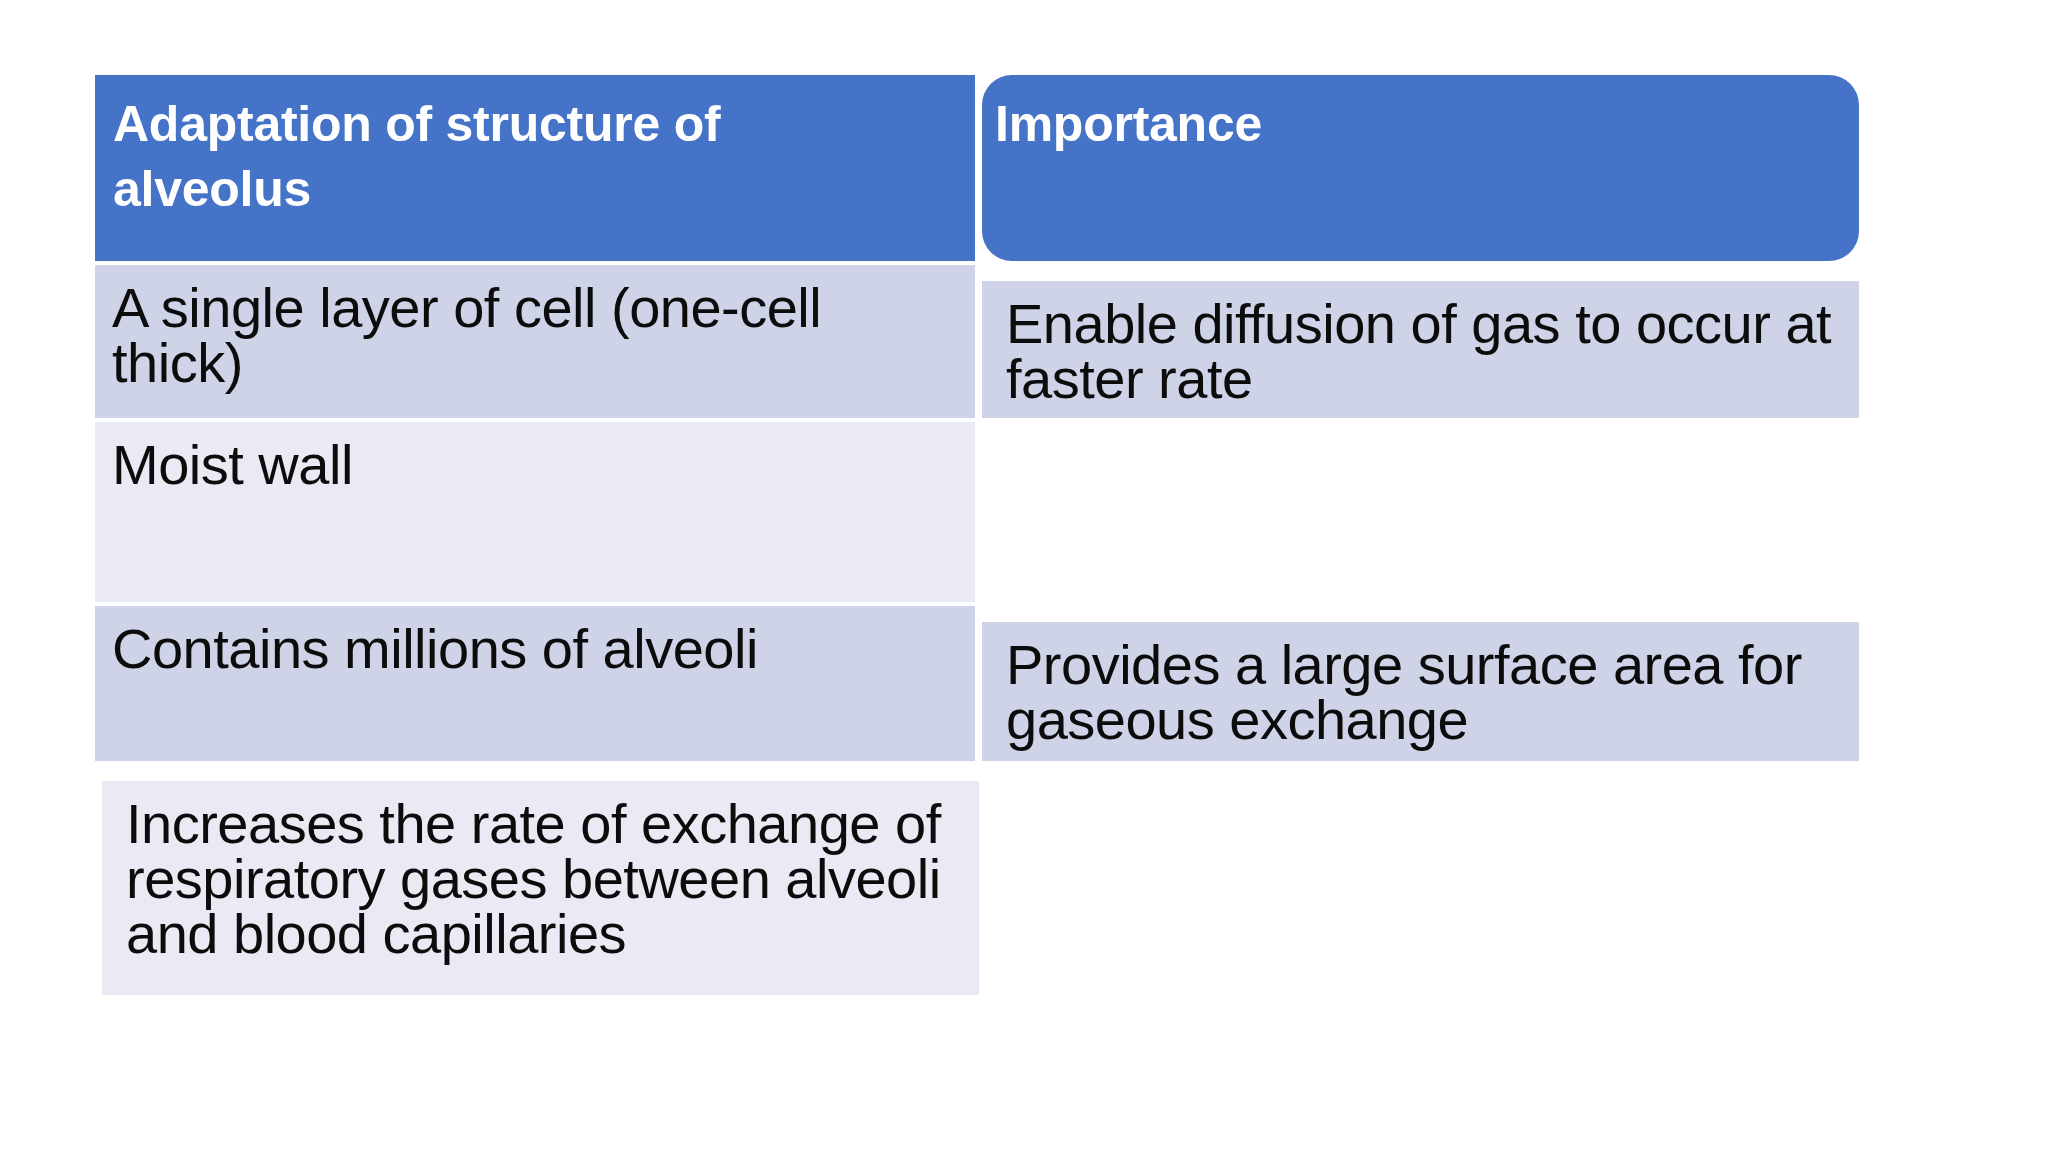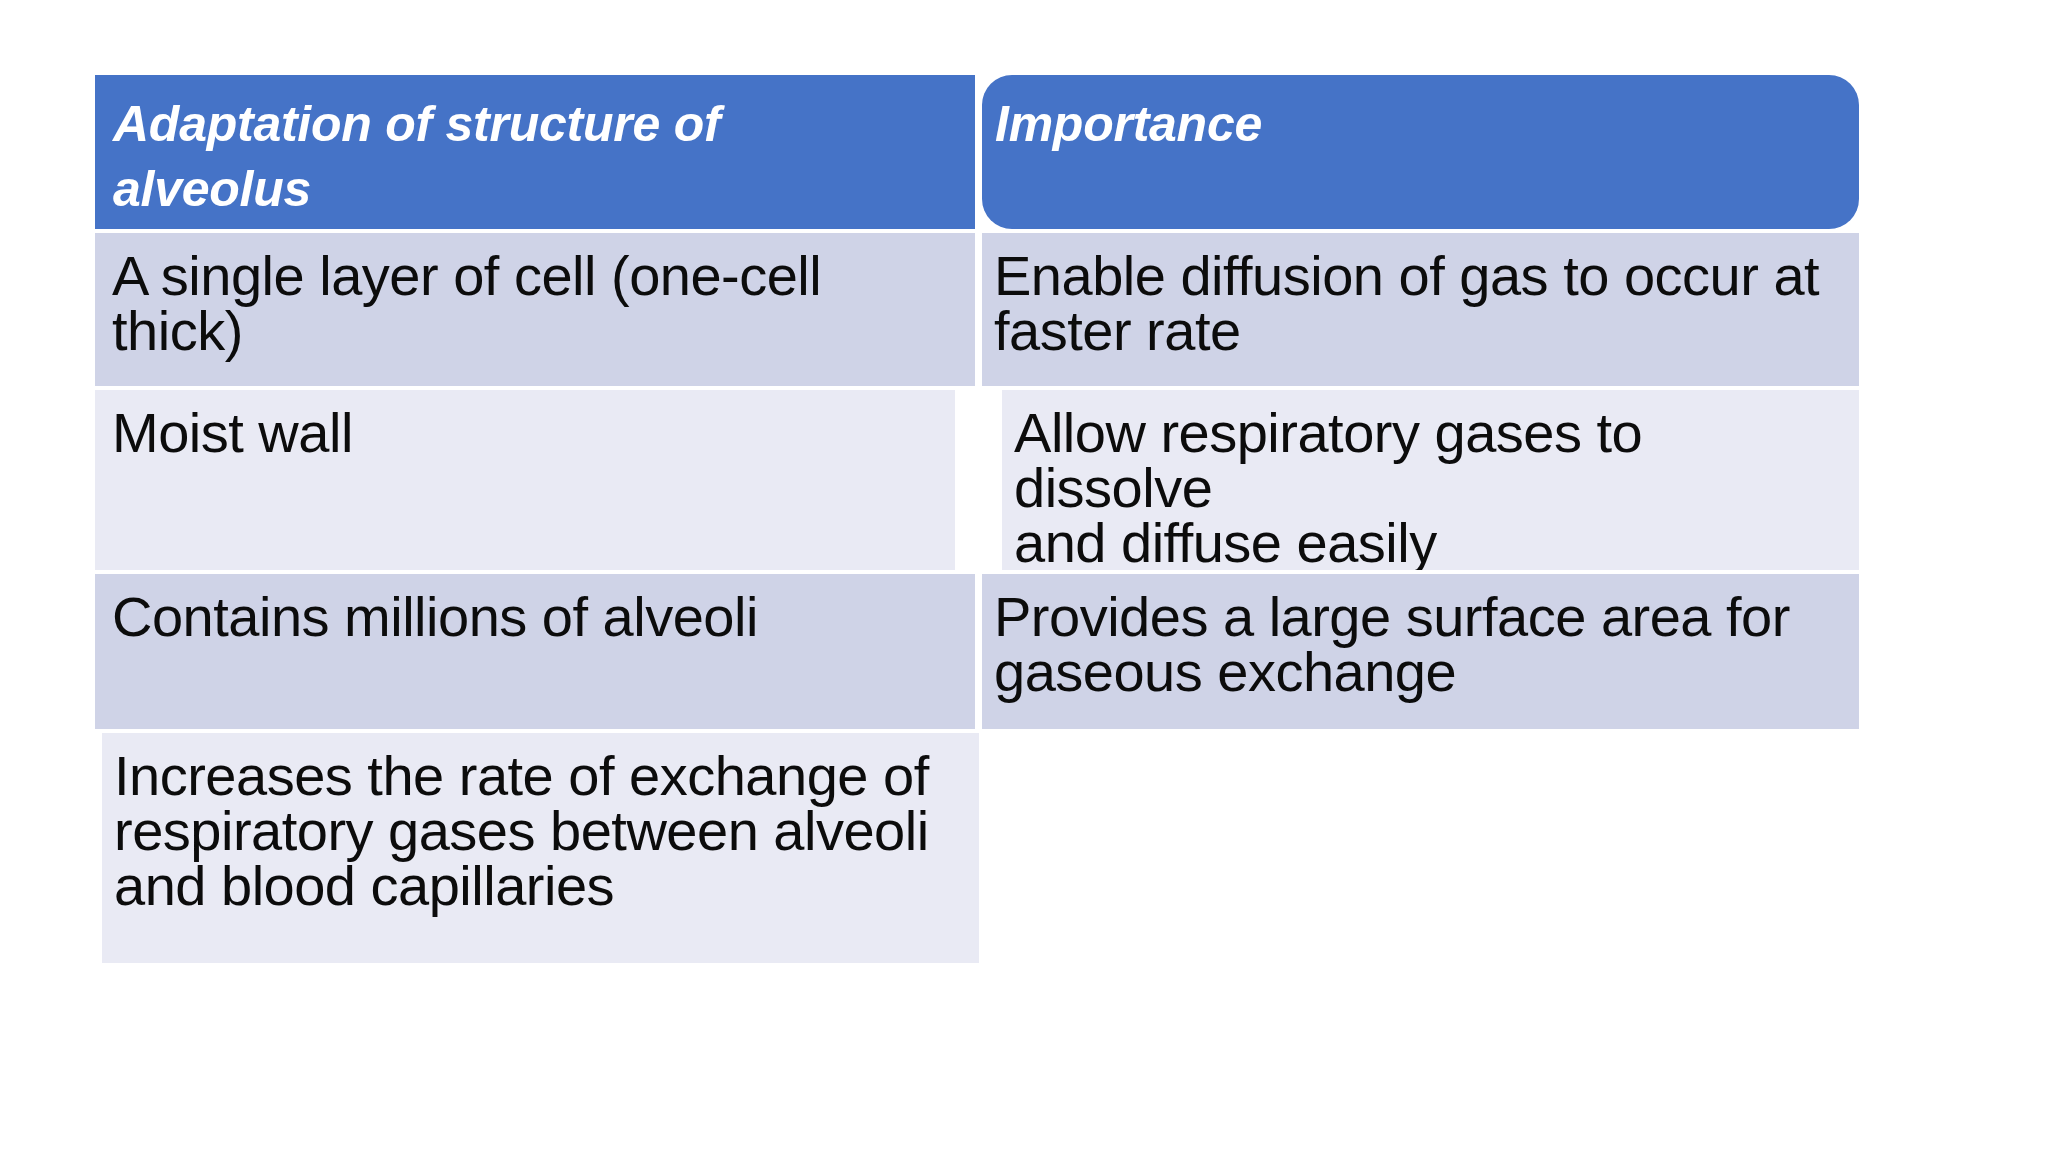--- a/index.html
+++ b/index.html
@@ -42,21 +42,21 @@
   .vgap {
     width: 7px;
     background: #FFFFFF;
     flex: 0 0 7px;
   }
   .hgap {
     height: 4px;
     background: #FFFFFF;
     width: 100%;
   }
-  .hrow { height: 154px; font-style: italic; }
+  .hrow { height: 186px; }
   .r1 { height: 153px; }
   .r2 { height: 180px; gap: 20px; }
   .r3 { height: 155px; }
   .r4 { height: 230px; }
   .header-cell {
     background: #4573C7;
     color: #FFFFFF;
     font-weight: bold;
     font-size: 50px;
     line-height: 65px;
@@ -64,21 +64,21 @@
     padding: 17px 20px 0 18px;
   }
   .body-cell {
     color: #0C0C0C;
     font-size: 56px;
     line-height: 55px;
     letter-spacing: -0.5px;
     padding: 15px 26px 0 17px;
   }
   .c2.header-cell { padding-left: 13px; border-radius: 30px; }
-  .c2.body-cell { padding-left: 12px; }
+  .c2.body-cell { padding-left: 24px; margin-top: 16px; }
   .band-dark { background: #CFD3E7; }
   .band-light { background: #E9EAF4; }
 </style>
 </head>
 <body>
 
 <div class="slide">
   <div class="tbl">
 
     <div class="row hrow">
@@ -96,22 +96,20 @@
       <div class="vgap"></div>
       <div class="cell c2 body-cell band-dark">Enable diffusion of gas to occur at
 faster rate</div>
     </div>
 
     <div class="hgap"></div>
 
     <div class="row r2">
       <div class="cell c1 body-cell band-light">Moist wall</div>
       <div class="vgap"></div>
-      <div class="cell c2 body-cell band-light">Allow respiratory gases to dissolve
-and diffuse easily</div>
     </div>
 
     <div class="hgap"></div>
 
     <div class="row r3">
       <div class="cell c1 body-cell band-dark">Contains millions of alveoli</div>
       <div class="vgap"></div>
       <div class="cell c2 body-cell band-dark">Provides a large surface area for
 gaseous exchange</div>
     </div>

